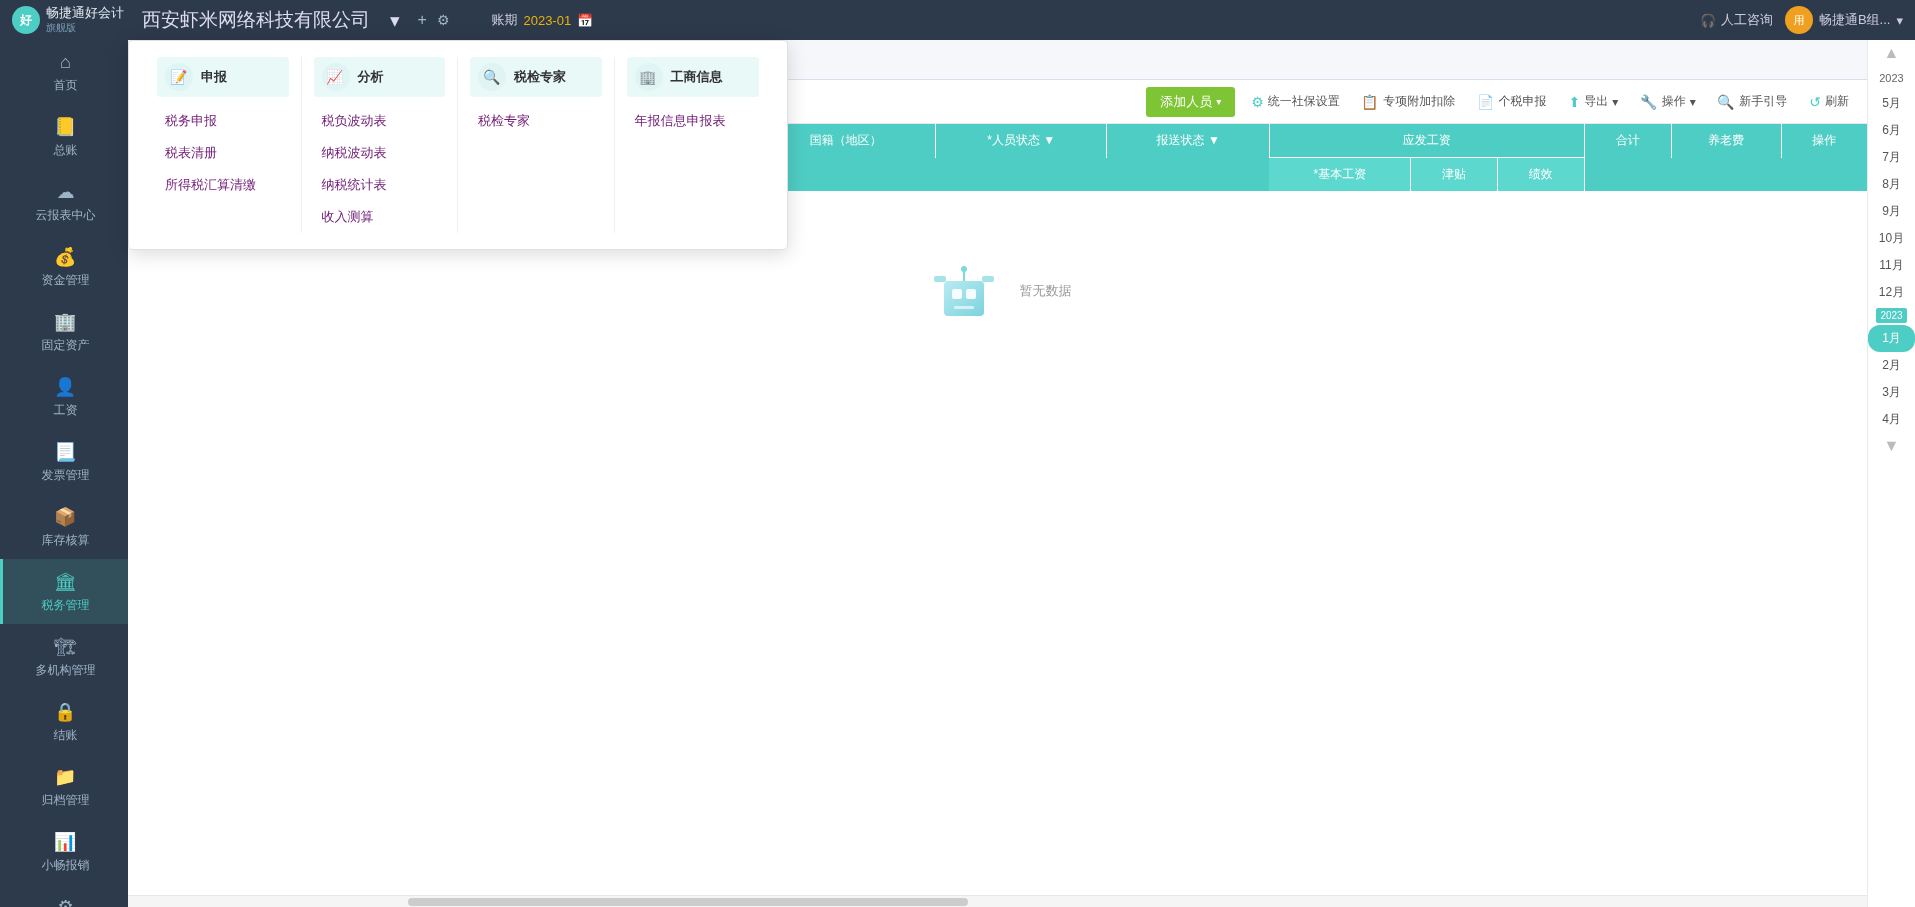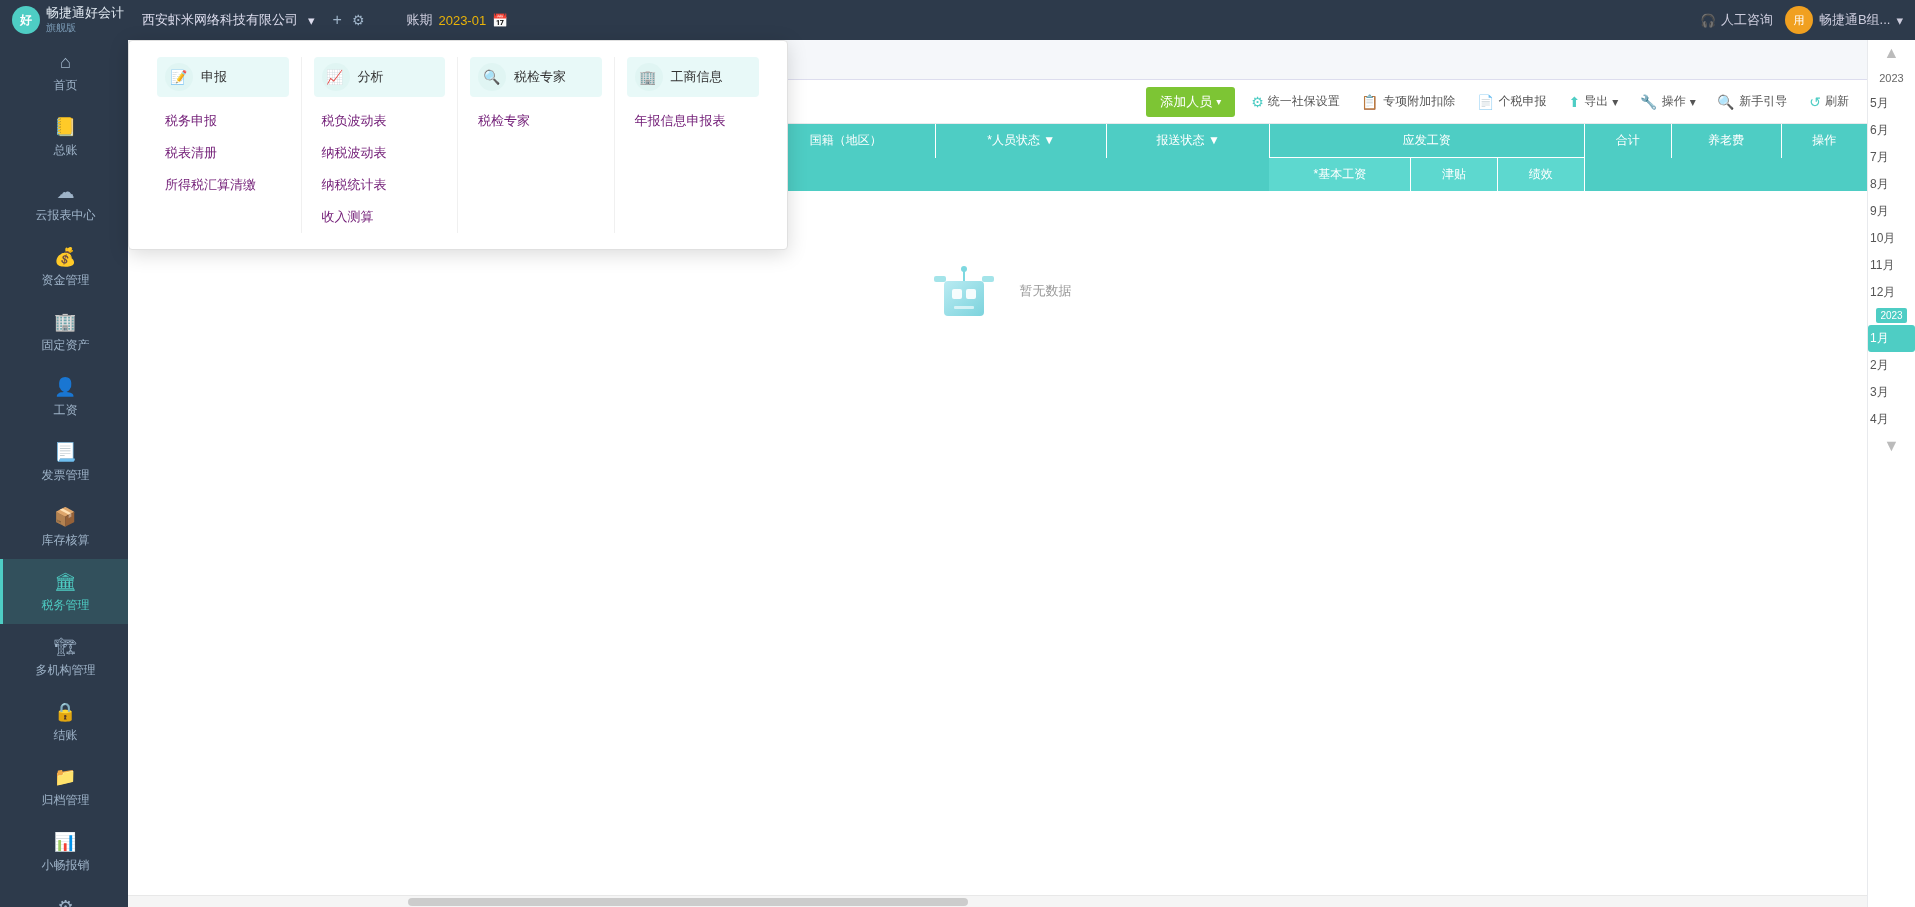--- a/index.html
+++ b/index.html
@@ -15,21 +15,21 @@
       color: #fff;
       justify-content: space-between;
       position: relative;
       z-index: 100;
     }
     .top-bar-left { display: flex; align-items: center; gap: 10px; }
     .logo-area { display: flex; align-items: center; gap: 6px; }
     .logo-icon { width: 28px; height: 28px; background: #4ecdc4; border-radius: 50%; display: flex; align-items: center; justify-content: center; font-size: 12px; color: white; font-weight: bold; }
     .logo-text { font-size: 13px; color: #e0e8f0; line-height: 1.2; }
     .logo-sub { font-size: 10px; color: #7a9ab5; }
-    .company-selector { display: flex; align-items: center; gap: 10px; color: #dde; font-size: 13px; cursor: pointer; padding: 4px 8px; border-radius: 3px; }
+    .company-selector { display: flex; align-items: center; gap: 20px; color: #dde; font-size: 19px; cursor: pointer; padding: 4px 8px; border-radius: 3px; }
     .period-info { display: flex; align-items: center; gap: 6px; color: #ccd; font-size: 13px; margin-left: 32px; }
     .top-bar-right { display: flex; align-items: center; gap: 12px; color: #ccd; font-size: 13px; }
     .service-btn { display: flex; align-items: center; gap: 4px; cursor: pointer; }
     .user-avatar { width: 28px; height: 28px; background: #f0a020; border-radius: 50%; display: flex; align-items: center; justify-content: center; font-size: 11px; color: white; }
 
     
     .main-layout { display: flex; height: calc(907px - 40px); }
 
     
     .sidebar {
@@ -192,28 +192,28 @@
     .timeline-header {
       color: #666;
       font-size: 11px;
       padding: 6px 2px;
       text-align: center;
     }
     .timeline-month {
       color: #555;
       font-size: 12px;
       padding: 5px 2px;
-      text-align: left;
+      text-align: center;
       cursor: pointer;
       width: 100%;
     }
     .timeline-month.active {
       background: #4ecdc4;
       color: white;
-      border-radius: 3px;
+      border-radius: 12px;
     }
     .timeline-nav { color: #bbb; font-size: 16px; cursor: pointer; padding: 4px; }
     .year-badge {
       background: #4ecdc4;
       color: white;
       font-size: 10px;
       padding: 2px 4px;
       border-radius: 2px;
       margin: 2px 0;
     }
@@ -254,21 +254,21 @@
     .tax-popup-icon {
       width: 28px;
       height: 28px;
       background: #e0f5f3;
       border-radius: 50%;
       display: flex;
       align-items: center;
       justify-content: center;
       font-size: 14px;
     }
-    .tax-popup-title { font-size: 13px; color: #333; font-weight: 400; }
+    .tax-popup-title { font-size: 13px; color: #333; font-weight: 700; }
     .tax-popup-item {
       padding: 7px 8px;
       color: #701a75;
       font-size: 13px;
       cursor: pointer;
       border-radius: 3px;
     }
 
     
     .thead-row1 th { position: relative; }

